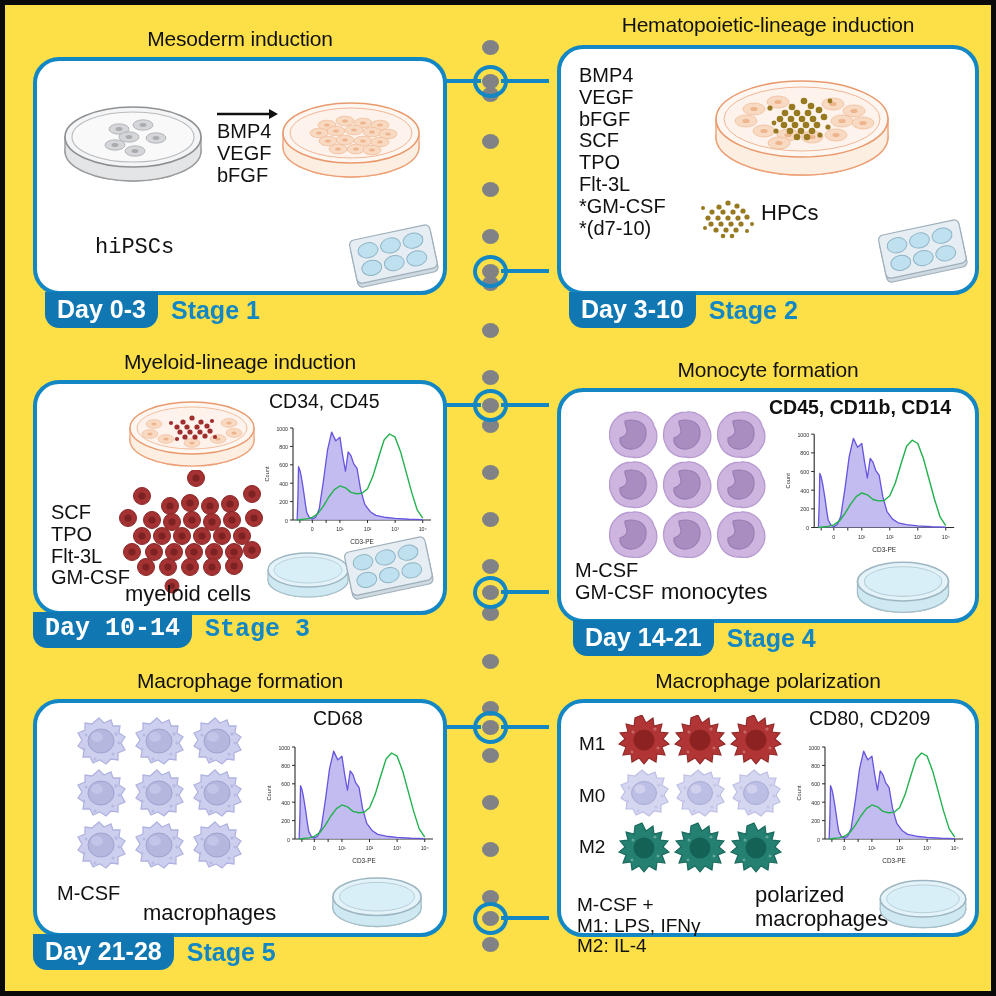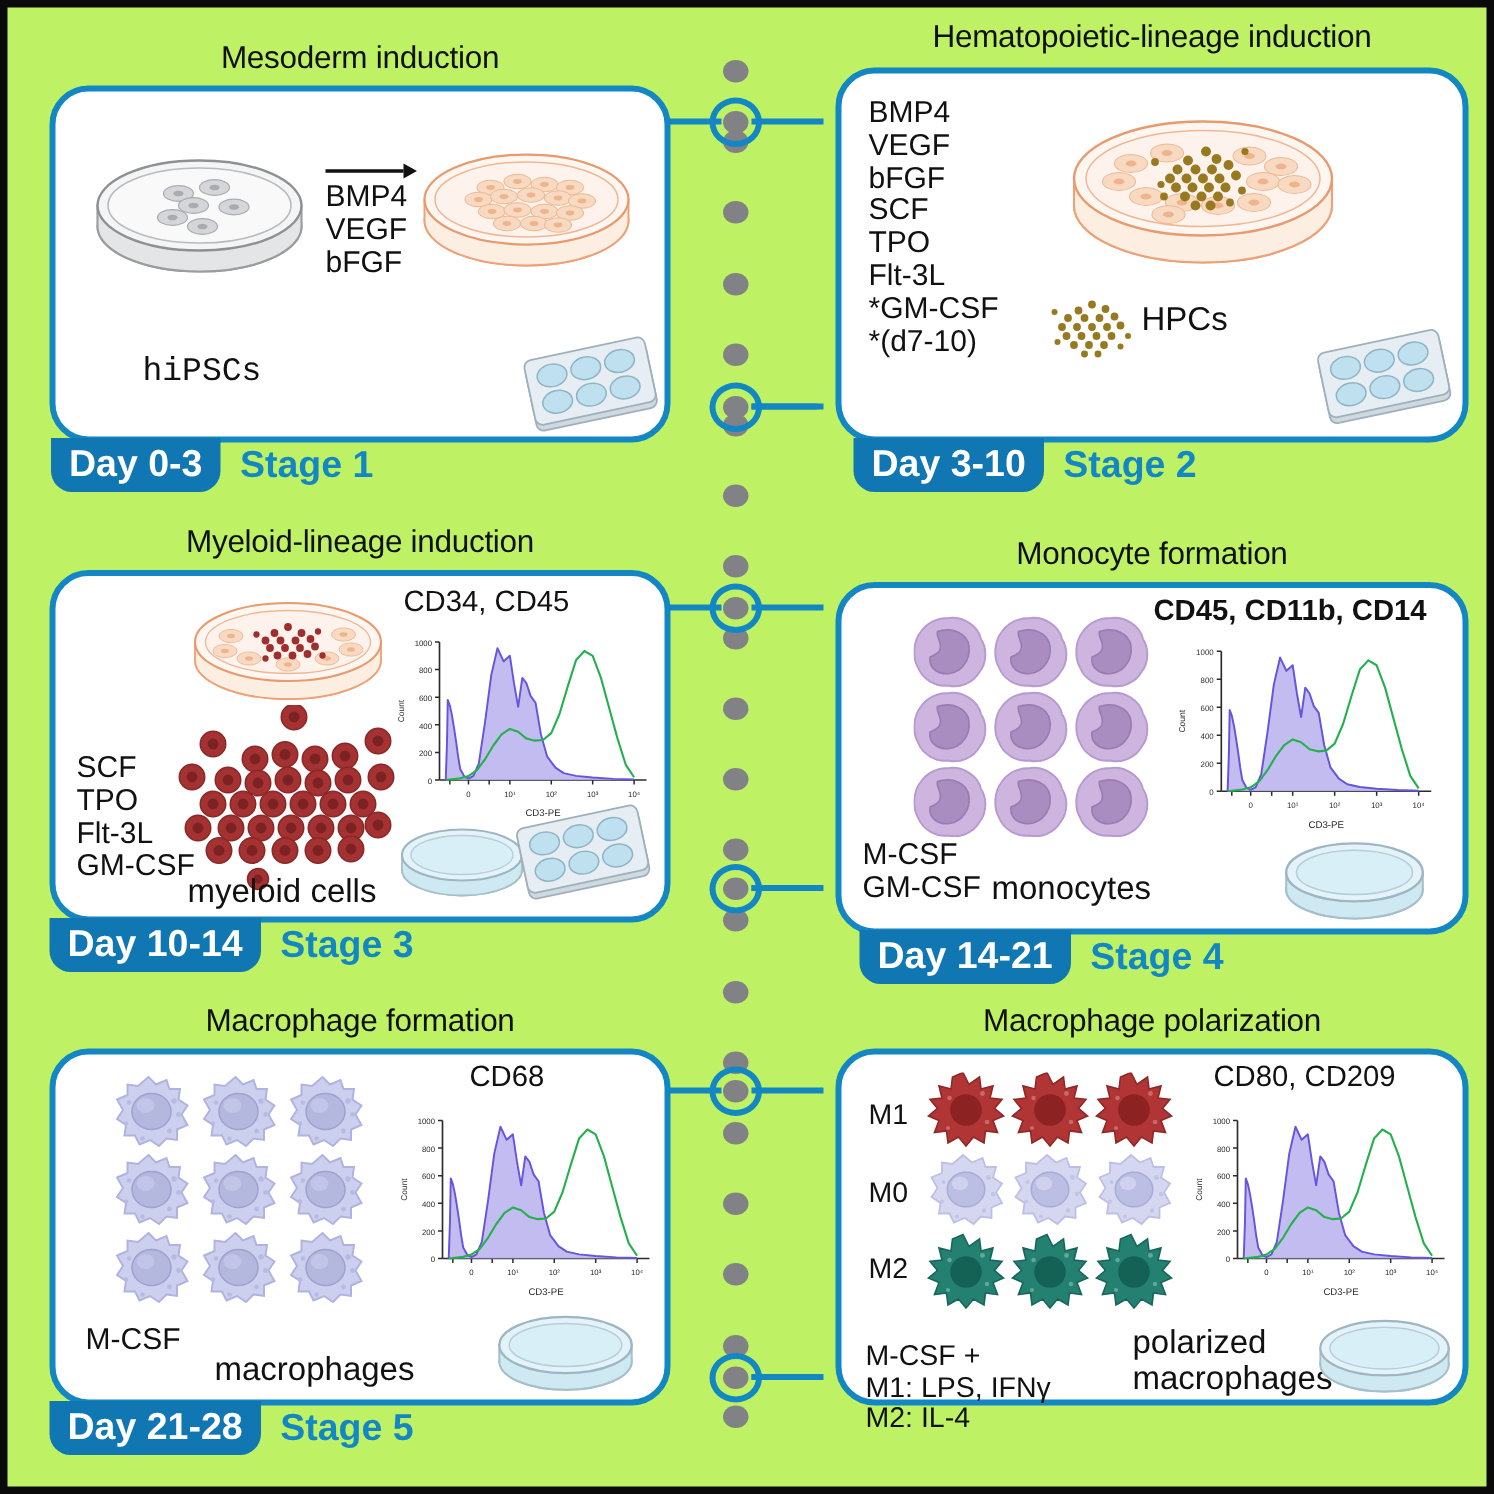--- a/index.html
+++ b/index.html
@@ -4,21 +4,21 @@
 <style>
   html,body{margin:0;padding:0;background:#ffffff;}
   body{
     font-family:"Liberation Sans","DejaVu Sans",sans-serif;
     width:996px;height:996px;overflow:hidden;
   }
   #root{
     position:relative;width:996px;height:996px;
     box-sizing:border-box;
     border:5px solid #0a0a0a;
-    background:#bef264;
+    background:#fde047;
   }
   .stage{
     position:absolute;
     box-sizing:border-box;
   }
   .stage-title{
     position:absolute;top:0;left:0;width:100%;
     text-align:center;
     font-size:21px;color:#111;
     letter-spacing:-0.2px;
@@ -221,21 +221,21 @@
           <ellipse cx="23" cy="21" rx="10" ry="7.5" fill="#bfe0ee" stroke="#8fb4c6" stroke-width="1"></ellipse>
           <ellipse cx="46" cy="21" rx="10" ry="7.5" fill="#bfe0ee" stroke="#8fb4c6" stroke-width="1"></ellipse>
           <ellipse cx="69" cy="21" rx="10" ry="7.5" fill="#bfe0ee" stroke="#8fb4c6" stroke-width="1"></ellipse>
           <ellipse cx="23" cy="39" rx="10" ry="7.5" fill="#bfe0ee" stroke="#8fb4c6" stroke-width="1"></ellipse>
           <ellipse cx="46" cy="39" rx="10" ry="7.5" fill="#bfe0ee" stroke="#8fb4c6" stroke-width="1"></ellipse>
           <ellipse cx="69" cy="39" rx="10" ry="7.5" fill="#bfe0ee" stroke="#8fb4c6" stroke-width="1"></ellipse>
         </g>
       </svg>
     </div>
 
-    <div class="daybar" style="left:15px;top:266px;">
+    <div class="daybar" style="left:26px;top:266px;">
       <div class="day-pill">Day 0-3</div>
       <div class="stage-label">Stage 1</div>
     </div>
   </div>
 
   <div class="stage" style="left:540px;top:8px;width:446px;height:315px;">
     <div class="stage-title">Hematopoietic-lineage induction</div>
     <div class="panel" style="left:12px;top:32px;width:422px;height:250px;">
 
       <div class="cytokines" style="left:18px;top:16px;">BMP4
@@ -537,21 +537,21 @@
           <ellipse cx="23" cy="21" rx="10" ry="7.5" fill="#bfe0ee" stroke="#8fb4c6" stroke-width="1"></ellipse>
           <ellipse cx="46" cy="21" rx="10" ry="7.5" fill="#bfe0ee" stroke="#8fb4c6" stroke-width="1"></ellipse>
           <ellipse cx="69" cy="21" rx="10" ry="7.5" fill="#bfe0ee" stroke="#8fb4c6" stroke-width="1"></ellipse>
           <ellipse cx="23" cy="39" rx="10" ry="7.5" fill="#bfe0ee" stroke="#8fb4c6" stroke-width="1"></ellipse>
           <ellipse cx="46" cy="39" rx="10" ry="7.5" fill="#bfe0ee" stroke="#8fb4c6" stroke-width="1"></ellipse>
           <ellipse cx="69" cy="39" rx="10" ry="7.5" fill="#bfe0ee" stroke="#8fb4c6" stroke-width="1"></ellipse>
         </g>
       </svg>
     </div>
 
-    <div class="daybar" style="left:14px;top:263px;">
+    <div class="daybar" style="left:14px;top:263px;font-family:Liberation Mono, monospace;">
       <div class="day-pill">Day 10-14</div>
       <div class="stage-label">Stage 3</div>
     </div>
   </div>
 
   <div class="stage" style="left:540px;top:353px;width:446px;height:300px;">
     <div class="stage-title">Monocyte formation</div>
     <div class="panel" style="left:12px;top:30px;width:422px;height:235px;">
 
       <svg style="position:absolute;left:48px;top:18px;" width="158" height="148" viewBox="0 0 158 148">

